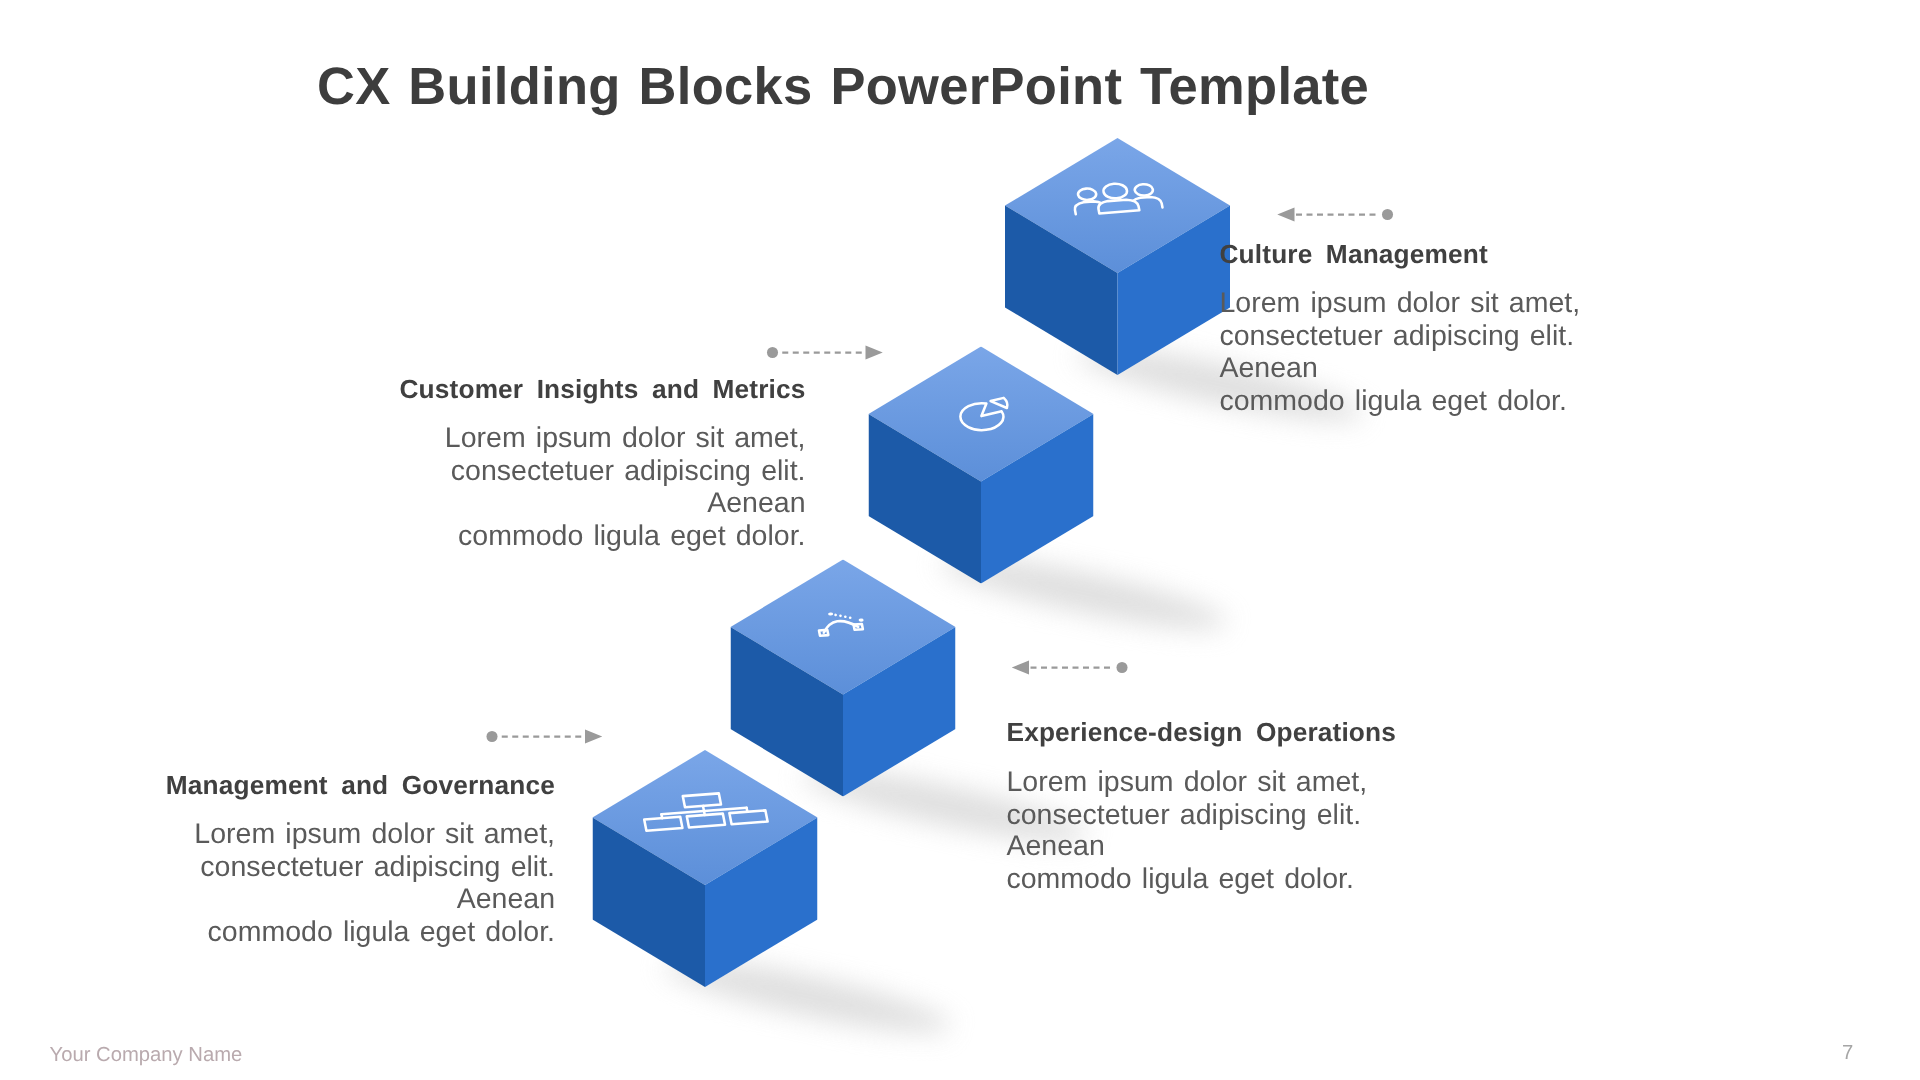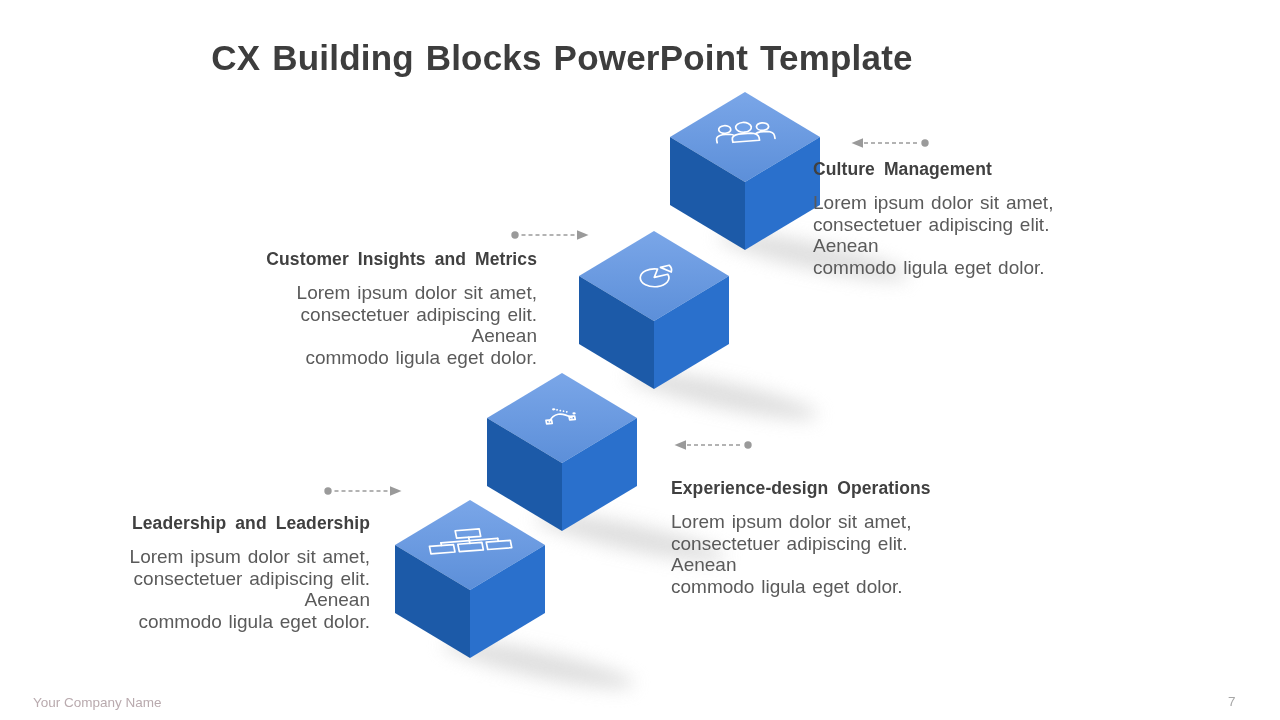--- a/index.html
+++ b/index.html
@@ -142,21 +142,21 @@
     <circle cx="77" cy="6" r="3.7" fill="#9a9a9a"></circle>
   </svg>
 
   <svg class="connector" style="left:848px;top:137px;" viewBox="0 0 82 12">
     <path d="M 15 1.3 L 3.5 6 L 15 10.7 Z" fill="#9a9a9a"></path>
     <line x1="16" y1="6" x2="70.5" y2="6" stroke="#9a9a9a" stroke-width="1.5" stroke-dasharray="4 3"></line>
     <circle cx="77" cy="6" r="3.7" fill="#9a9a9a"></circle>
   </svg>
 
   <div class="block align-right" style="left:65px;top:513px;width:305px;">
-    <h3>Leadership and Leadership</h3>
+    <h3>Management and Governance</h3>
     <p>Lorem ipsum dolor sit amet,
 consectetuer adipiscing elit. Aenean
 commodo ligula eget dolor.</p>
   </div>
 
   <div class="block align-right" style="left:232px;top:249px;width:305px;text-align:right;">
     <h3>Customer Insights and Metrics</h3>
     <p>Lorem ipsum dolor sit amet,
 consectetuer adipiscing elit. Aenean
 commodo ligula eget dolor.</p>

